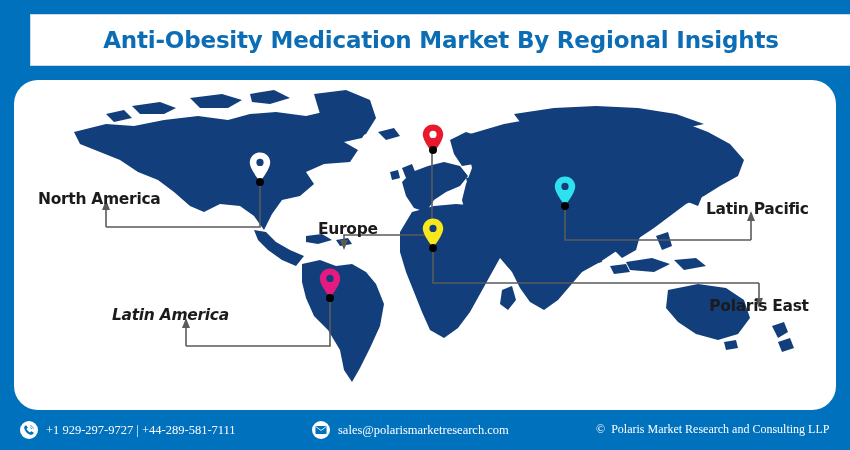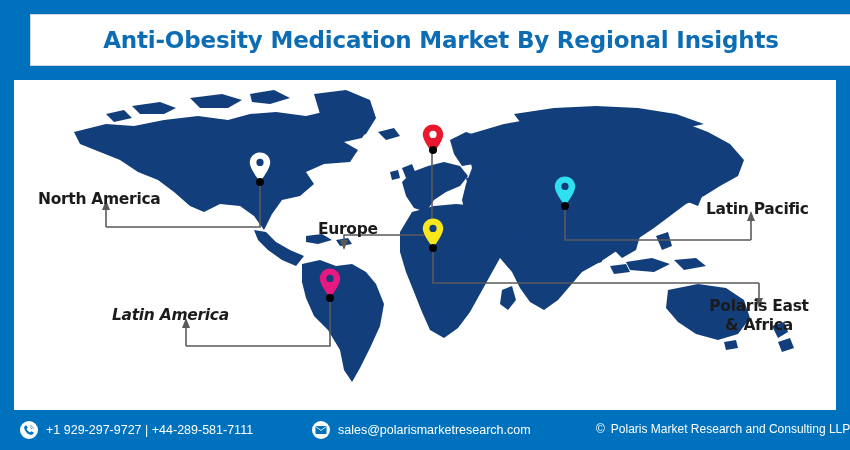--- a/index.html
+++ b/index.html
@@ -51,20 +51,21 @@
   }
   
   #map-area {
     position: absolute;
     left: 14px;
     top: 80px;
     width: 822px;
     height: 330px;
     background: #ffffff;
     overflow: hidden;
+    border-radius: 24px;
   }
   #world-map-svg {
     position: absolute;
     left: 0; top: 0;
     width: 822px;
     height: 330px;
     display: block;
   }
   #connector-svg {
     position: absolute;
@@ -110,21 +111,21 @@
     top: 410px;
     width: 850px;
     height: 40px;
     background: #0071bd;
   }
   .footer-item {
     position: absolute;
     display: flex;
     align-items: center;
     color: #ffffff;
-    font-family: Liberation Sans, sans-serif;
+    font-family: Liberation Serif, serif;
     font-size: 12.5px;
     white-space: nowrap;
   }
   #footer-phone { left: 20px;  top: 11px; }
   #footer-email { left: 312px; top: 11px; text-align: center; }
   #footer-copy  { left: 596px; top: 12px; font-size: 12px; }
   .footer-icon {
     width: 18px;
     height: 18px;
     border-radius: 50%;
@@ -303,21 +304,20 @@
     <div class="region-label" id="label-north-america">North America</div>
 
     <div class="region-label" id="label-europe">Europe</div>
 
     <div class="region-label" id="label-asia-pacific">Latin Pacific</div>
 
     <div class="region-label" id="label-latin-america">Latin America</div>
 
     <div class="region-label center" id="label-middle-east">
       <div>Polaris East</div>
-      <div>&amp; Africa</div>
     </div>
 
   </div>
 
   <div id="footer-band">
 
     <div class="footer-item" id="footer-phone">
       <span class="footer-icon">
         <svg viewBox="0 0 16 16" width="12" height="12" aria-hidden="true">
           <path d="M4.2 1.6 C3.2 1.6 1.6 3.2 1.6 4.6 C1.6 9.2 6.8 14.4 11.4 14.4 C12.8 14.4 14.4 12.8 14.4 11.8 L11.2 9.6 L9.2 11.4 C7.8 10.6 5.4 8.2 4.6 6.8 L6.4 4.8 Z" fill="#0071bd"></path>

